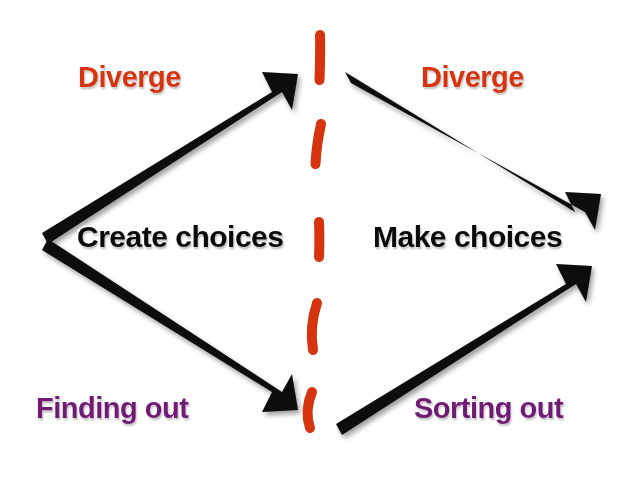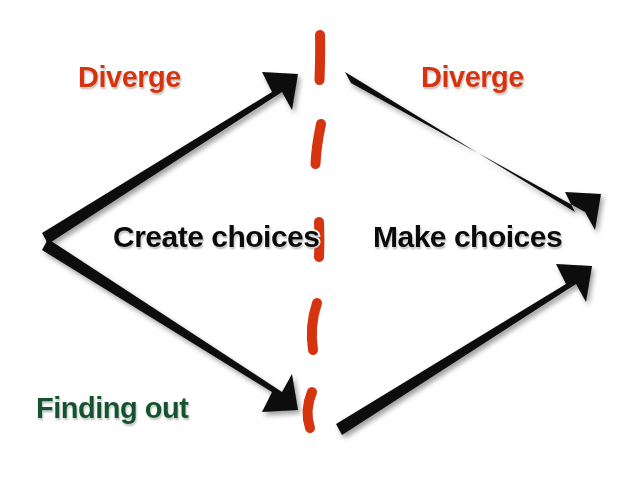--- a/index.html
+++ b/index.html
@@ -36,40 +36,40 @@
     font-size: 29px;
     color: #d6330f;
     -webkit-text-stroke: 3.5px #ffffff;
     paint-order: stroke fill;
     text-shadow:
       0 0 2px #ffffff,
       1px 2px 2px rgba(0,0,0,0.28);
   }
   .label-mode {
     font-size: 29px;
-    color: #14532d;
+    color: #701a75;
     -webkit-text-stroke: 3.5px #ffffff;
     paint-order: stroke fill;
     text-shadow:
       0 0 2px #ffffff,
       1px 2px 2px rgba(0,0,0,0.28);
     text-align: right;
   }
   .label-core {
     font-size: 30px;
     color: #0a0a0a;
     -webkit-text-stroke: 3.5px #ffffff;
     paint-order: stroke fill;
     text-shadow:
       0 0 2px #ffffff,
       1px 2px 2px rgba(0,0,0,0.30);
   }
   .lbl-diverge     { left: 78px;  top: 63px; }
   .lbl-converge    { left: 421px; top: 63px; }
-  .lbl-create      { left: 77px;  top: 222px; margin-left: 36px; }
+  .lbl-create      { left: 77px;  top: 222px; }
   .lbl-make        { left: 351px; top: 222px; margin-left: 22px; }
   .lbl-finding     { left: 36px;  top: 394px; }
   .lbl-sorting     { left: 414px; top: 394px; }
 </style>
 </head>
 <body>
 
 <div id="canvas">
 
   <svg id="diagram-svg" viewBox="0 0 640 480">
@@ -126,14 +126,15 @@
   <div class="label label-phase lbl-diverge">Diverge</div>
 
   <div class="label label-phase lbl-converge">Diverge</div>
 
   <div class="label label-core lbl-create">Create choices</div>
 
   <div class="label label-core lbl-make">Make choices</div>
 
   <div class="label label-mode lbl-finding">Finding out</div>
 
+  <div class="label label-mode lbl-sorting">Sorting out</div>
 
 </div>
 
 </body></html>

